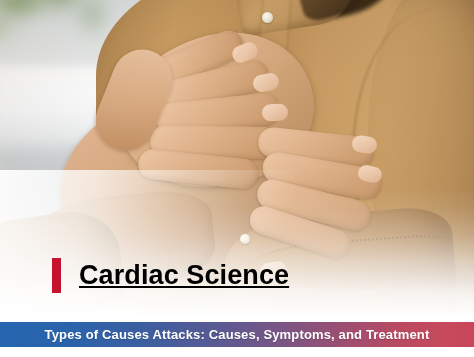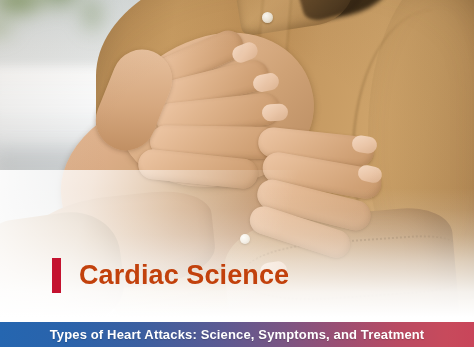--- a/index.html
+++ b/index.html
@@ -315,23 +315,24 @@
     width:9px; height:35px;
     margin-left:52px;
     background:#c4122f;
     flex:0 0 auto;
   }
   .page-title {
     margin-left:18px;
     font-size:27px;
     font-weight:600;
     letter-spacing:.1px;
-    color:#c2410c;
+    color:#000000;
     white-space:nowrap;
     line-height:1;
+    text-decoration:underline;
   }
 
   
   .banner {
     position:absolute;
     left:0; top:322px;
     width:474px; height:25px;
     background:linear-gradient(90deg,
       #2566b0 0%,
       #2a63ab 14%,
@@ -417,17 +418,17 @@
 
   <div class="fade"></div>
   <div class="fade-left"></div>
 
   <div class="title-row">
     <div class="accent-bar"></div>
     <div class="page-title">Cardiac Science</div>
   </div>
 
   <div class="banner">
-    <div class="banner-text">Types of Heart Attacks: Science, Symptoms, and Treatment</div>
+    <div class="banner-text">Types of Causes Attacks: Causes, Symptoms, and Treatment</div>
   </div>
   <div class="banner-under"></div>
 
 </div>
 
 </body></html>

